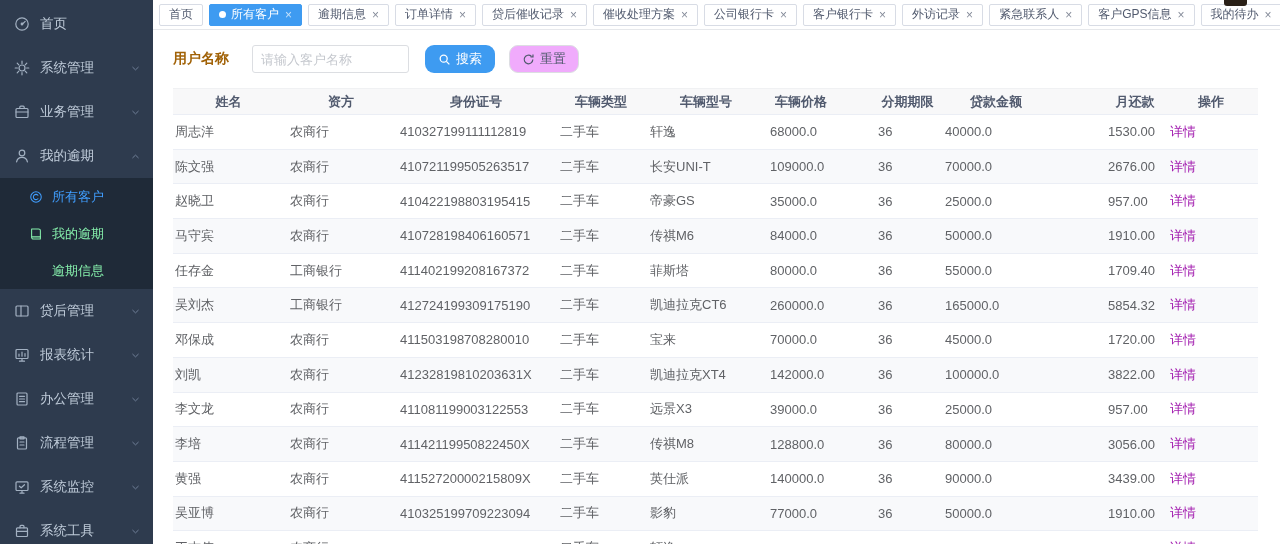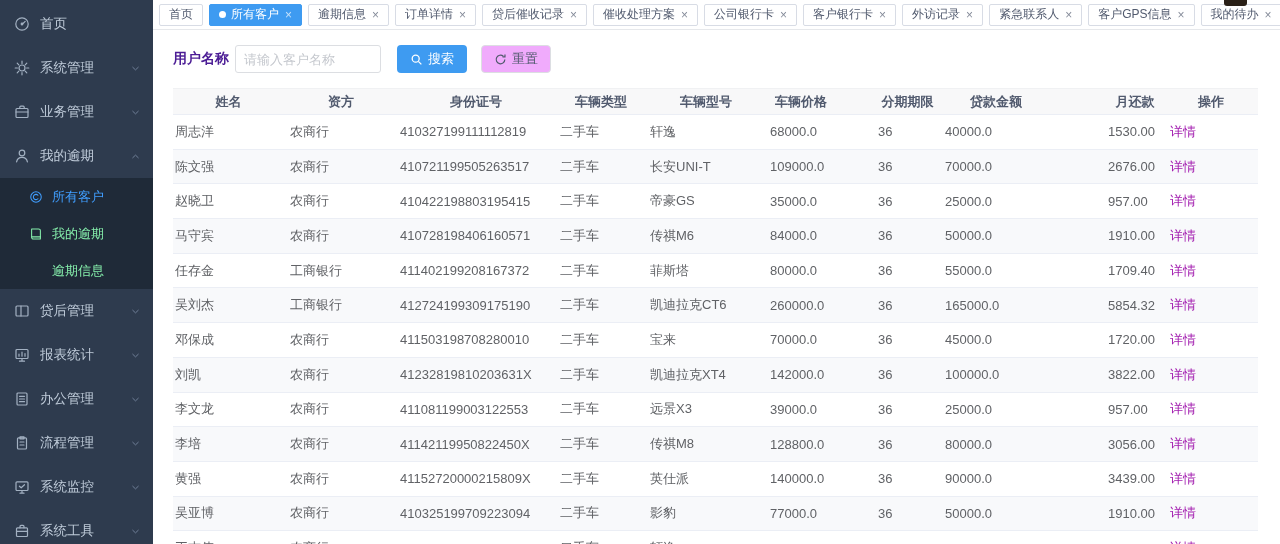--- a/index.html
+++ b/index.html
@@ -23,24 +23,24 @@
   .main{flex:1;display:flex;flex-direction:column;min-width:0;position:relative}
   .tabbar{height:30px;display:flex;align-items:center;gap:6px;padding:0 2px 0 6px;background:#fff;border-bottom:1px solid #e6e8eb;overflow:hidden;flex-shrink:0;box-sizing:border-box}
   .tab{height:22px;display:flex;align-items:center;gap:5px;padding:0 9px;border:1px solid #d8dce5;border-radius:2px;font-size:12px;color:#515a6e;background:#fff;white-space:nowrap;cursor:pointer;flex-shrink:0;box-sizing:border-box}
   .tab.active{background:#3e9bf1;border-color:#3e9bf1;color:#fff}
   .tab .tdot{width:7px;height:7px;border-radius:50%;background:#fff;flex-shrink:0}
   .tab .tclose{font-size:12px;line-height:1;opacity:.7;margin-left:1px;cursor:pointer}
   .avatar-fragment{position:absolute;top:0;right:33px;width:23px;height:6px;background:#2a2017;border-radius:0 0 3px 3px;z-index:5}
   
   .content{flex:1;padding:0 20px;overflow:hidden}
   .search-row{height:58px;display:flex;align-items:center}
-  .search-label{font-size:14px;font-weight:bold;color:#4c1d95;margin-right:6px}
-  .search-input{width:146px;height:28px;border:1px solid #dcdee2;border-radius:3px;padding:0 8px;font-size:13px;color:#515a6e;outline:none;box-sizing:border-box;font-family:inherit}
+  .search-label{font-size:14px;font-weight:bold;color:#a16207;margin-right:23px}
+  .search-input{width:157px;height:28px;border:1px solid #dcdee2;border-radius:3px;padding:0 8px;font-size:13px;color:#515a6e;outline:none;box-sizing:border-box;font-family:inherit}
   .search-input::placeholder{color:#c5c8ce}
-  .btn{height:28px;display:inline-flex;align-items:center;gap:5px;padding:0 12px;border-radius:4px;font-size:13px;cursor:pointer;border:1px solid transparent;box-sizing:border-box;font-family:inherit;background:none}
+  .btn{height:28px;display:inline-flex;align-items:center;gap:5px;padding:0 12px;border-radius:9px;font-size:13px;cursor:pointer;border:1px solid transparent;box-sizing:border-box;font-family:inherit;background:none}
   .btn-primary{background:#3e9bf1;color:#fff;margin-left:16px}
   .btn-default{background:#f0abfc;border-color:#dcdee2;color:#515a6e;margin-left:14px}
   
   table{width:1085px;border-collapse:collapse;table-layout:fixed;font-size:13px;color:#606266}
   thead th{background:#f8f8f9;color:#515a6e;font-weight:bold;height:25px;text-align:center;padding:0 6px 0 2px;border-top:1px solid #f0f1f3;border-bottom:1px solid #ebeef5;box-sizing:content-box;white-space:nowrap}
   tbody td{height:33.7px;padding:0 6px 0 2px;border-bottom:1px solid #ebeef5;white-space:nowrap;overflow:hidden}
   tbody tr:nth-child(even){background:#f8f9fb}
   .ra{}
   .pl-term{padding-left:40px}
   .pl-month{padding-left:55px}

